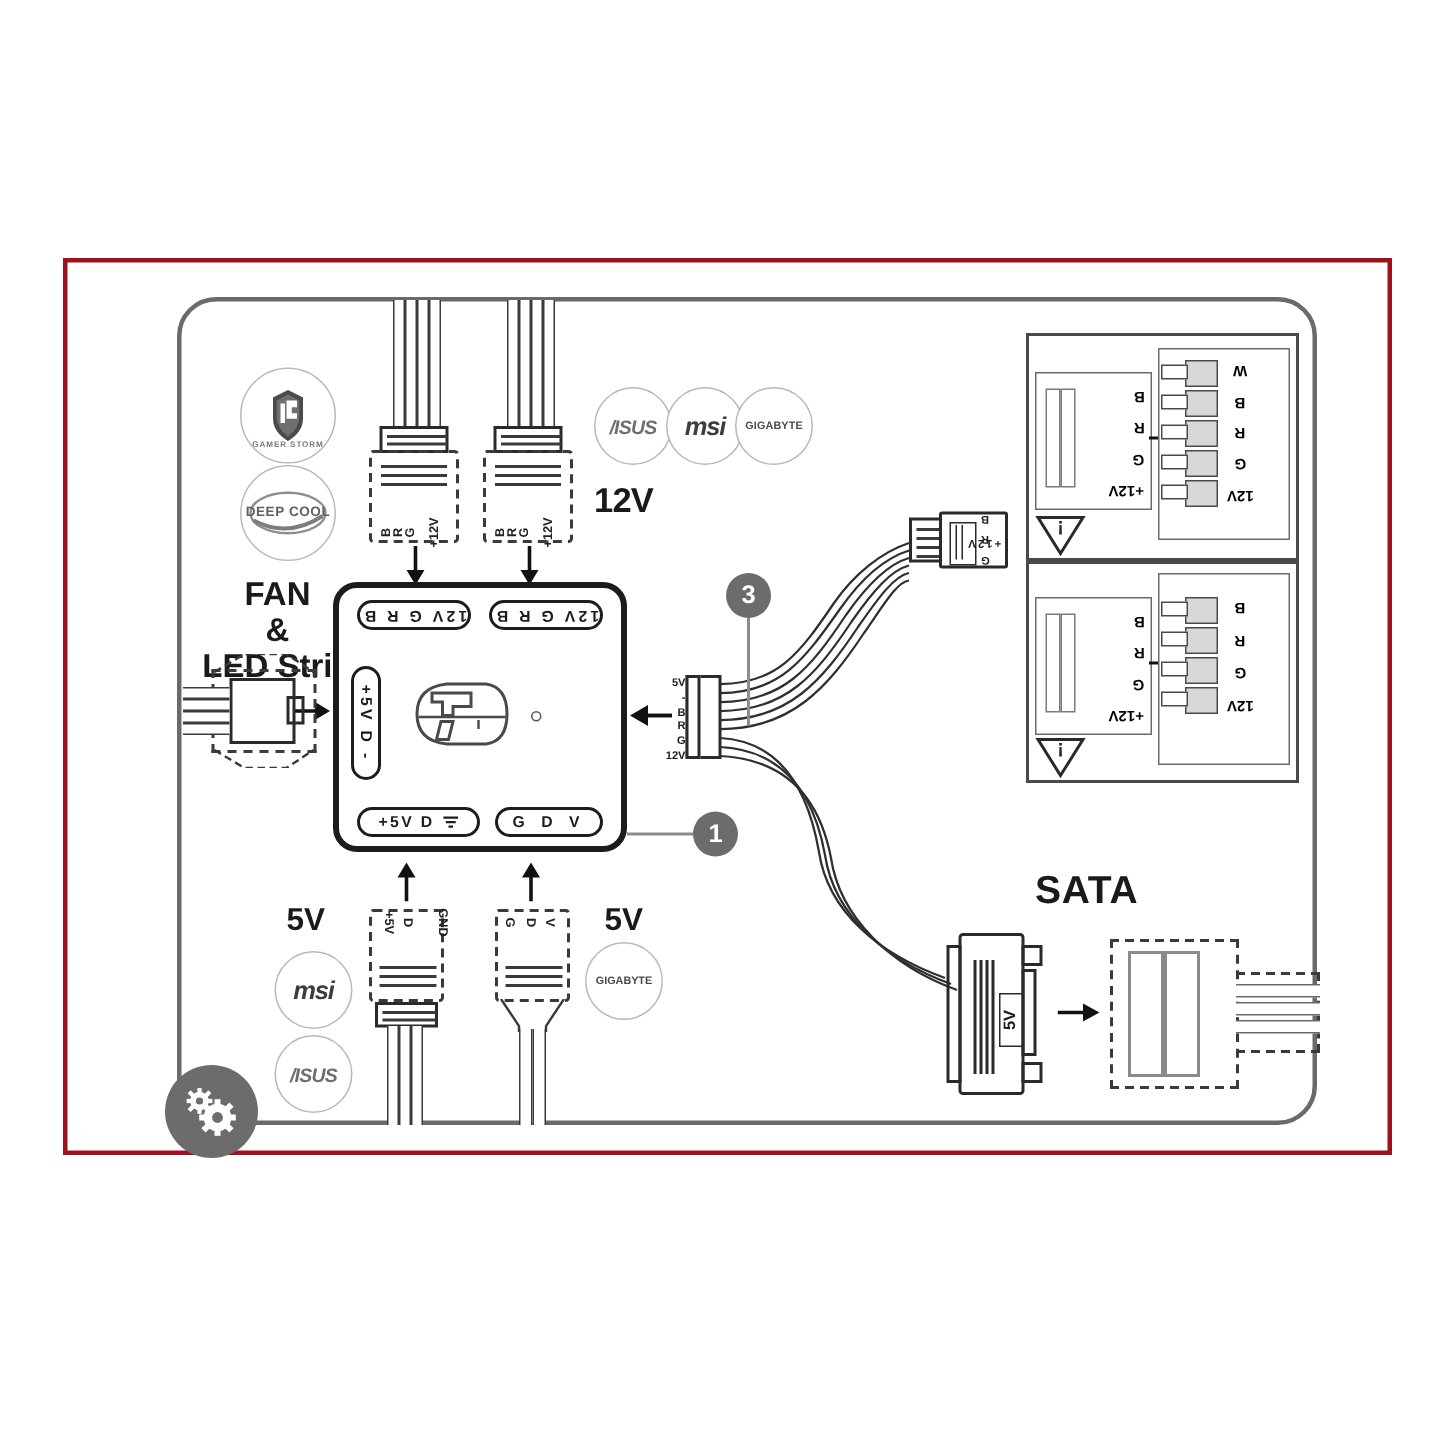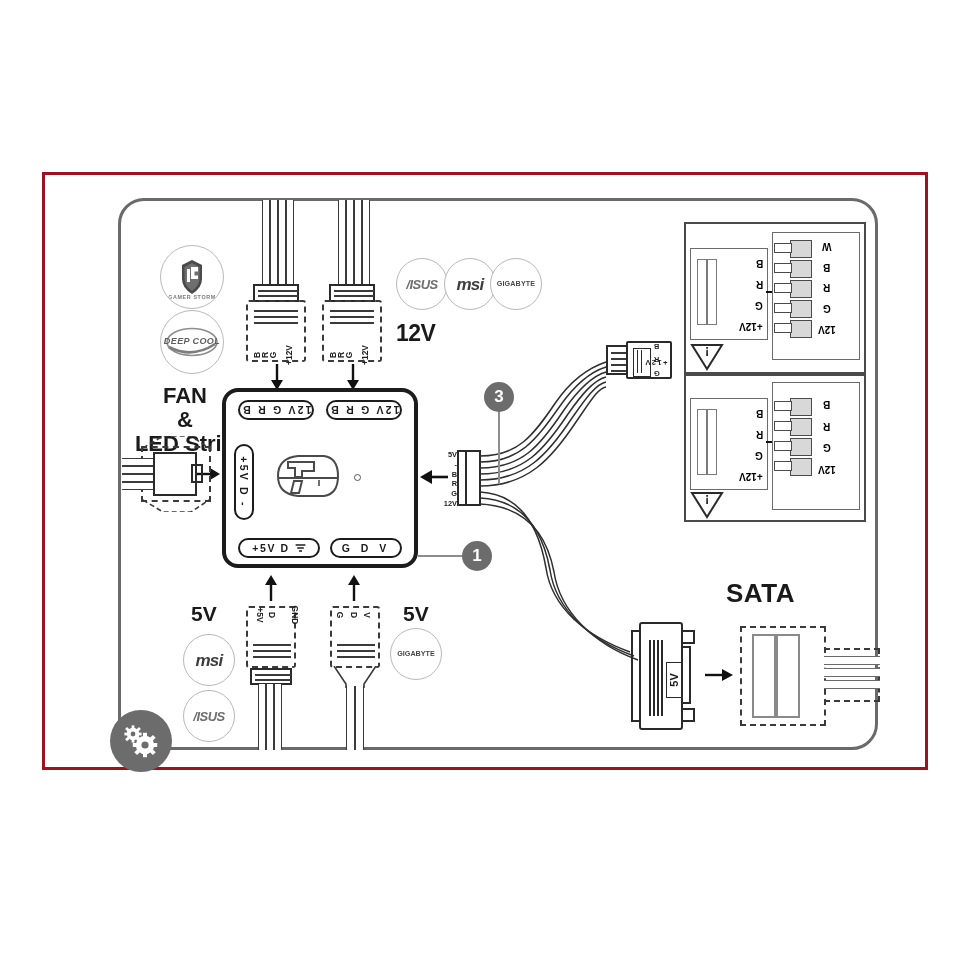--- a/index.html
+++ b/index.html
@@ -111,21 +111,21 @@
       <path d="M22 19 h3 v13 h-3 z" fill="#fff"></path>
     </svg>
     <span style="position:absolute;bottom:8px;font-size:5.4px;letter-spacing:.6px;color:#7a7a7a;">GAMER STORM</span>
   </div>
 
   <div class="badge" style="left:160px;top:310px;width:62px;height:62px;">
     <svg width="58" height="44" viewBox="0 0 58 44" style="position:absolute;">
       <ellipse cx="29" cy="22" rx="25" ry="13.5" fill="none" stroke="#8e8e8e" stroke-width="1.6"></ellipse>
       <path d="M6 27 Q29 39 52 24" fill="none" stroke="#7d7d7d" stroke-width="2.6"></path>
     </svg>
-    <span style="position:relative;font-size:9px;line-height:9.5px;color:#5f5f5f;letter-spacing:.4px;font-style:italic;">DEEP COOL</span>
+    <span style="position:relative;font-size:9px;line-height:9.5px;color:#5f5f5f;letter-spacing:.4px;">DEEP COOL</span>
   </div>
 
   <div class="badge" style="left:396px;top:258px;width:50px;height:50px;">
     <span style="font-size:13px;font-style:italic;letter-spacing:-.5px;">/ISUS</span>
   </div>
 
   <div class="badge" style="left:444px;top:258px;width:50px;height:50px;">
     <span style="font-size:17px;font-style:italic;color:#3d3d3d;letter-spacing:-.8px;">msi</span>
   </div>
 
@@ -141,21 +141,21 @@
     <span style="font-size:13px;font-style:italic;letter-spacing:-.5px;">/ISUS</span>
   </div>
 
   <div class="badge" style="left:390px;top:628px;width:50px;height:50px;">
     <span style="font-size:7.2px;color:#4a4a4a;">GIGABYTE</span>
   </div>
 
   <div class="lbl t12v" style="left:396px;top:320px;">12V</div>
   <div class="lbl t5v" style="left:191px;top:602px;">5V</div>
   <div class="lbl t5v" style="left:403px;top:602px;">5V</div>
-  <div class="lbl tsata" style="left:690px;top:578px;margin-left:36px;">SATA</div>
+  <div class="lbl tsata" style="left:690px;top:578px;">SATA</div>
 
   <div class="lbl tfan" style="left:130px;top:384px;width:110px;">
     <div>FAN</div>
     <div>&amp;</div>
     <div>LED Strip</div>
   </div>
 
   <div class="wire" style="left:262px;top:200px;width:6px;height:85px;"></div>
   <div class="wire" style="left:270px;top:200px;width:6px;height:85px;"></div>
   <div class="wire" style="left:278px;top:200px;width:6px;height:85px;"></div>

